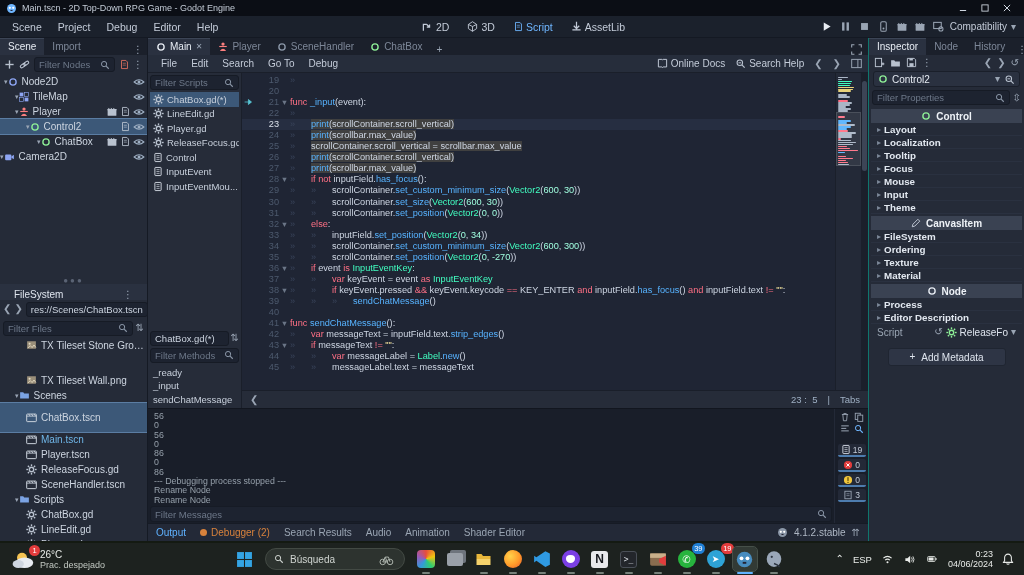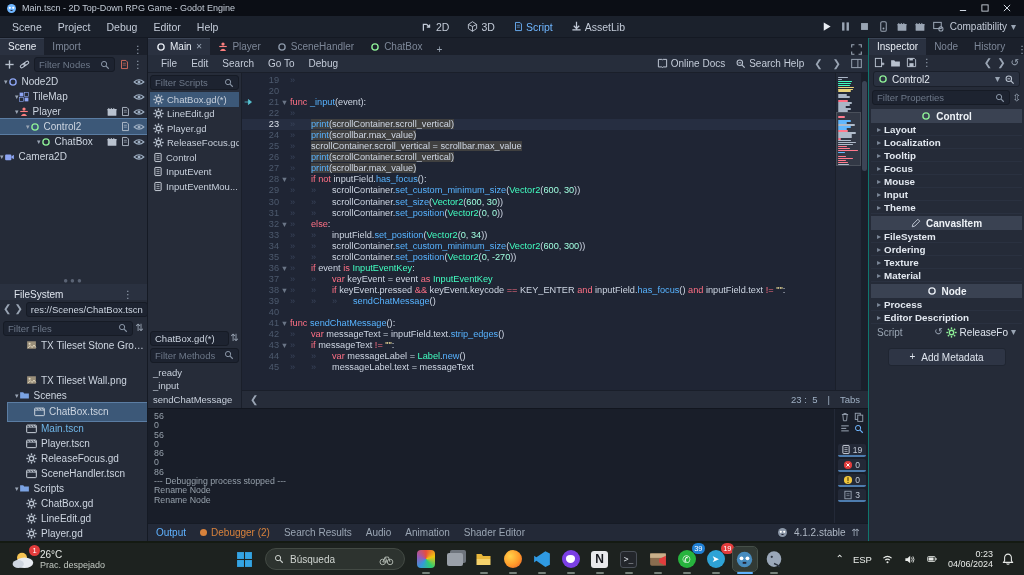--- a/index.html
+++ b/index.html
@@ -476,21 +476,21 @@
             </div>
             <div class="trow" style="padding-left: 15px; height: 15px;">
               <span class="glyph" style="font-size: 7px;">▾</span>
               <span class="ic">
                 <svg width="11" height="10" viewBox="0 0 16 16">
                   <path d="M1 3.5 h5 l1.5 2 H15 v8 H1 z" fill="#7ba3e3"></path>
                 </svg>
               </span>
               <span class="lbl">Scenes</span>
             </div>
-            <div class="trow selected" style="padding-left: 26px; height: 18px; margin-left: 8px;">
+            <div class="trow selected" style="padding-left: 26px; height: 29px;">
               <span class="ic">
                 <svg width="11" height="11" viewBox="0 0 16 16">
                   <rect x="1" y="3" width="14" height="11" rx="1" fill="none" stroke="#cfd6e0" stroke-width="1.4"></rect>
                   <path d="M1 6h14 M4 3l2 3 M8 3l2 3 M12 3l2 3" stroke="#cfd6e0" stroke-width="1.2"></path>
                 </svg>
               </span>
               <span class="lbl">ChatBox.tscn</span>
             </div>
             <div class="trow" style="padding-left: 26px; height: 15px;">
               <span class="ic">
@@ -1015,20 +1015,29 @@
                 <div>0</div>
                 <div>56</div>
                 <div>0</div>
                 <div>86</div>
                 <div>0</div>
                 <div>86</div>
                 <div>--- Debugging process stopped ---</div>
                 <div>Rename Node</div>
                 <div>Rename Node</div>
               </div>
+            <span class="inputbox filter-msgs">
+              <span class="ph">Filter Messages</span>
+              <span class="ic" id="ic-search5">
+                  <svg width="10" height="10" viewBox="0 0 16 16">
+                    <circle cx="6.5" cy="6.5" r="4.2" fill="none" stroke="#8b97a8" stroke-width="1.6"></circle>
+                    <line x1="9.8" y1="9.8" x2="14" y2="14" stroke="#8b97a8" stroke-width="1.8"></line>
+                  </svg>
+                </span>
+            </span>
           </div>
           <div class="rail" id="output-rail">
               <div class="r2">
                 <span class="ic">
                   <svg width="10" height="10" viewBox="0 0 16 16">
                     <path d="M3 4 h10 M6 4 V2.5 h4 V4 M4.5 4 l1 10 h5 l1-10" fill="none" stroke="#9aa5b4" stroke-width="1.4"></path>
                   </svg>
                 </span>
                 <span class="ic">
                   <svg width="10" height="10" viewBox="0 0 16 16">

